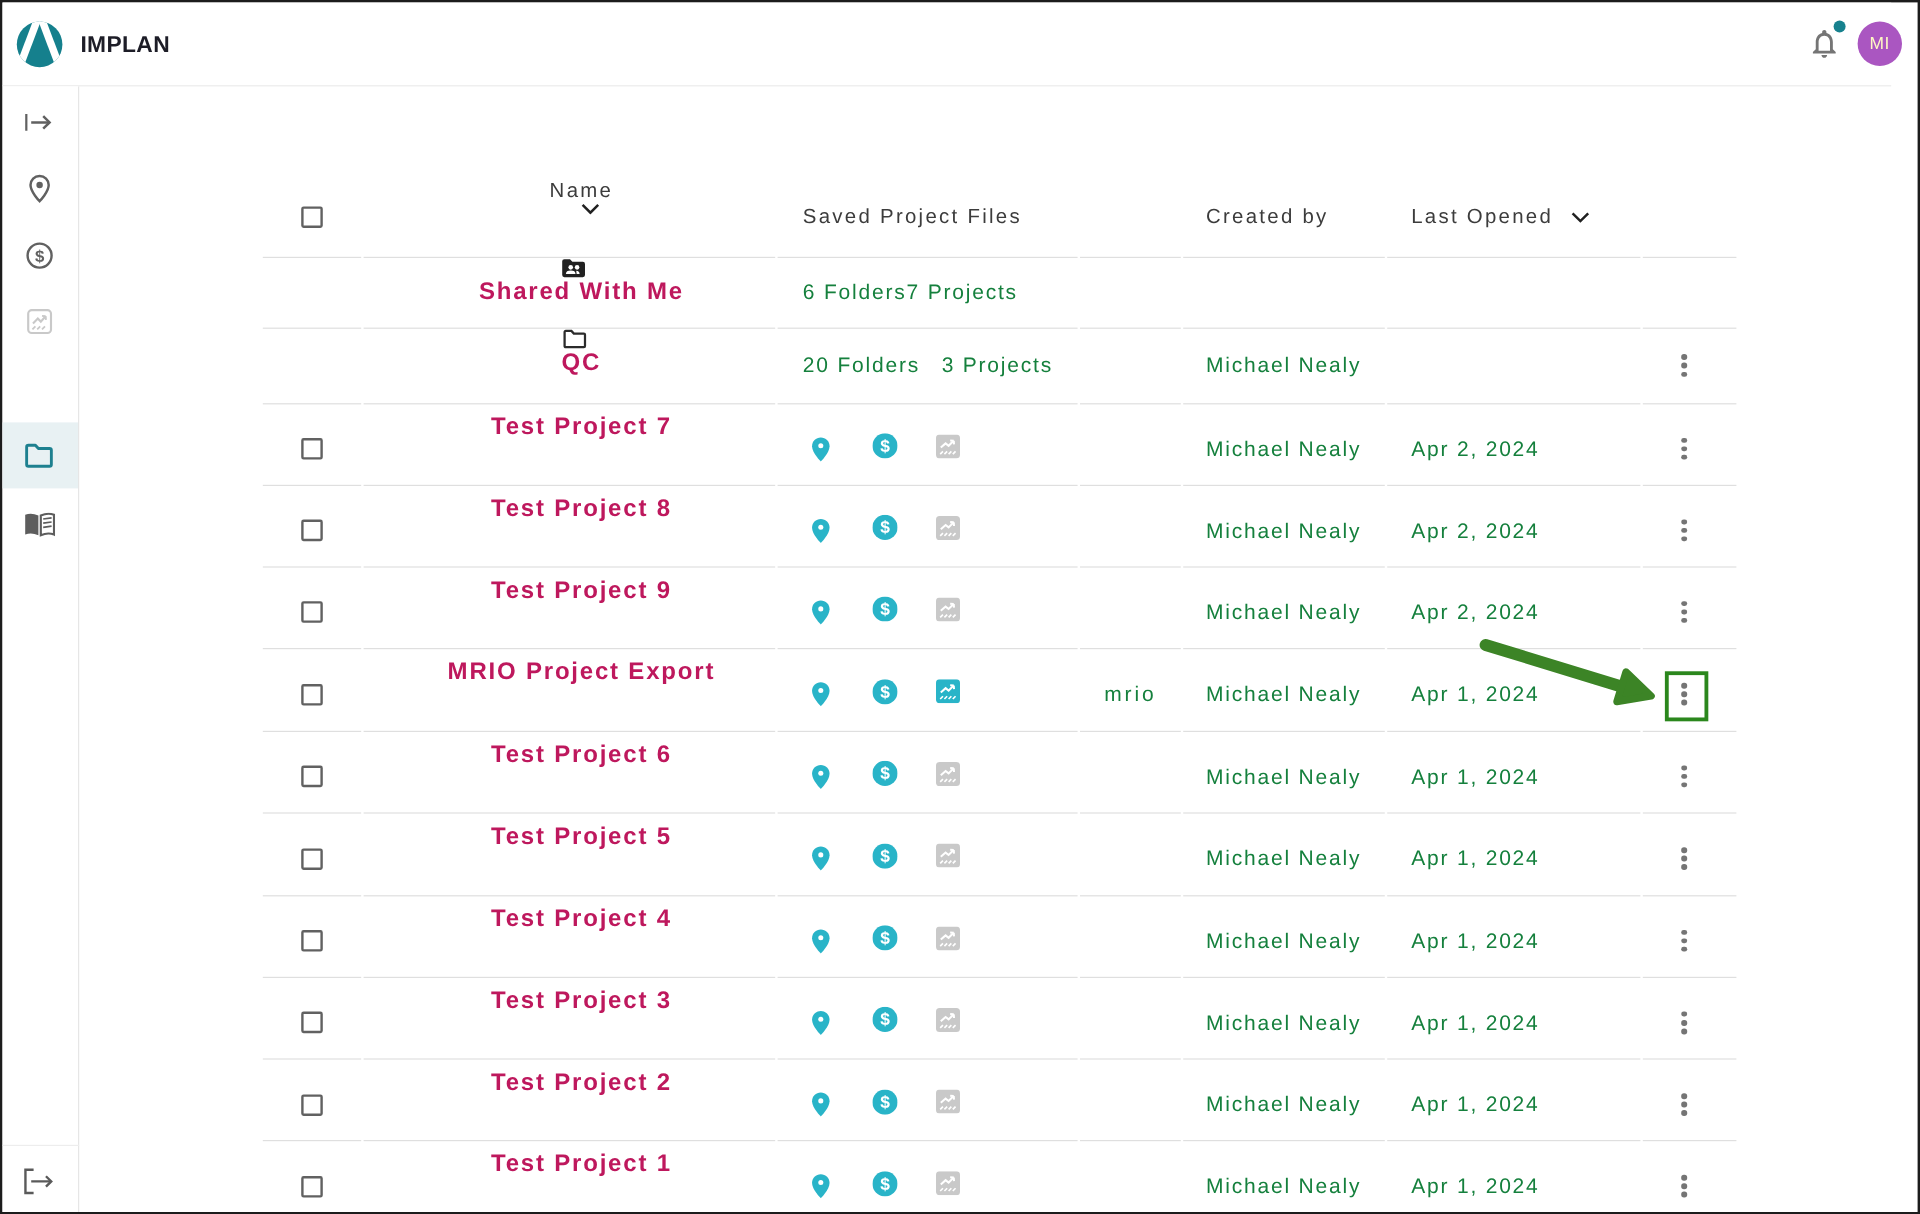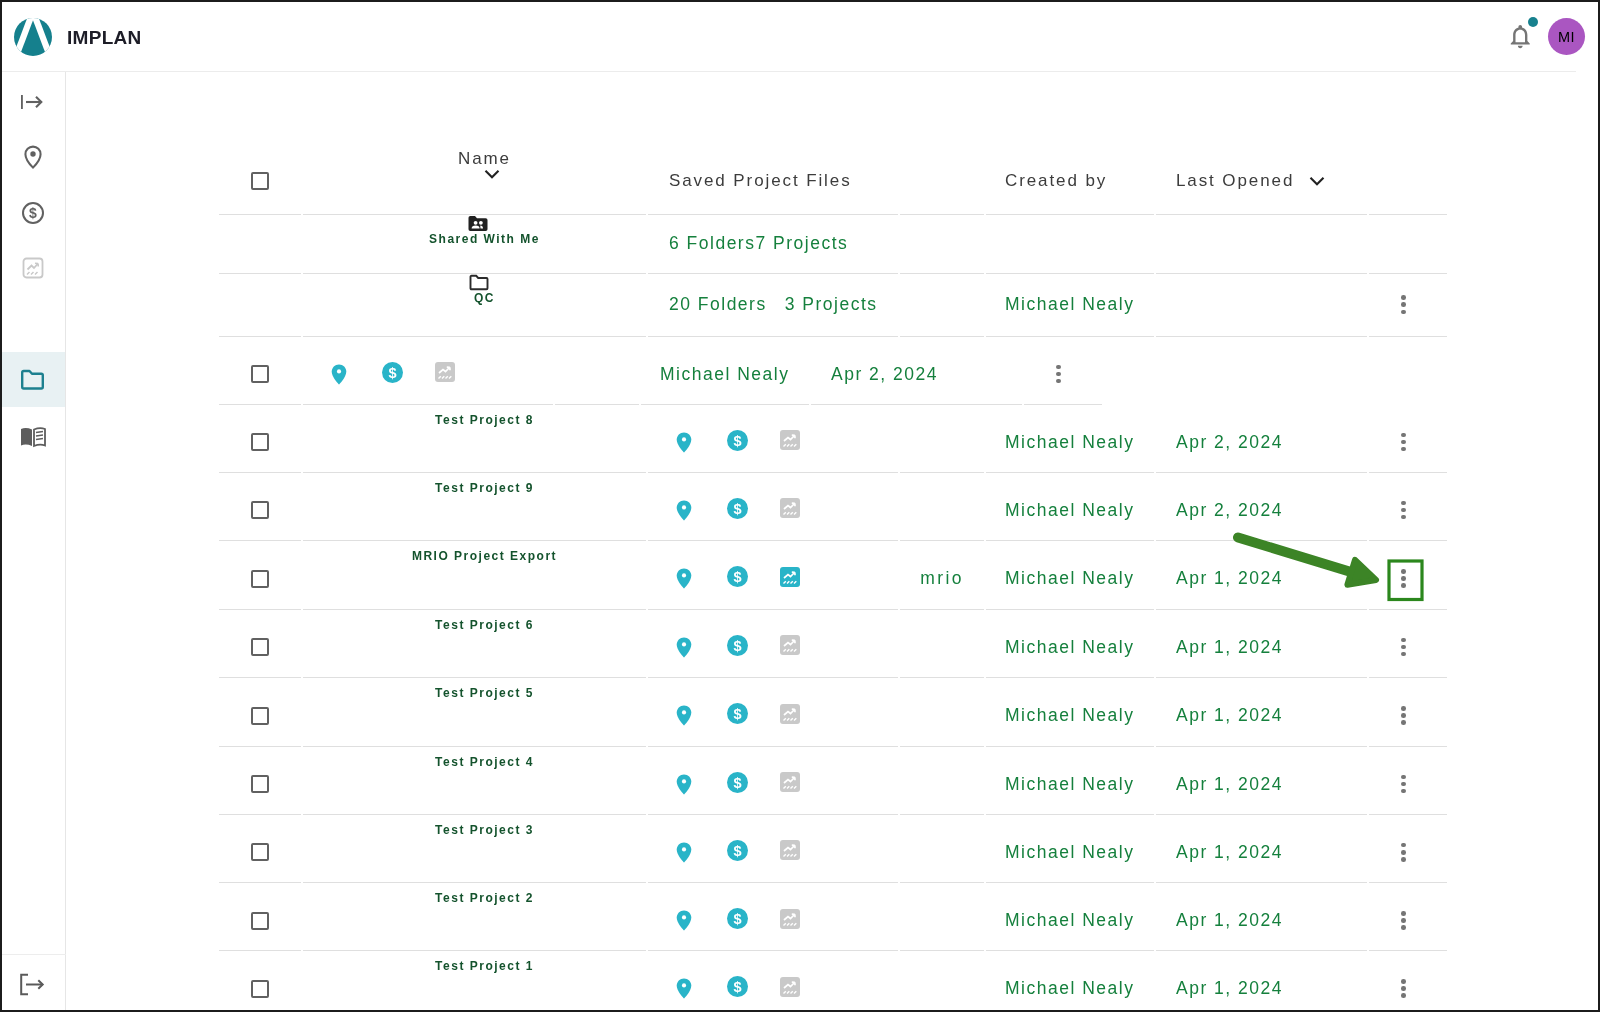--- a/index.html
+++ b/index.html
@@ -16,21 +16,21 @@
 }
 #logo { position:absolute; left:9px; top:12.5px; }
 #brand {
   position:absolute; left:65px; top:25px; font-size:19px; font-weight:bold;
   letter-spacing:0.3px; color:#1d1d27;
 }
 #bell { position:absolute; left:1504px; top:20px; }
 #belldot { position:absolute; left:1526.2px; top:15px; width:10px; height:10px; border-radius:50%; background:#17818e; }
 #avatar {
   position:absolute; left:1546px; top:16px; width:37px; height:37px; border-radius:50%;
-  background:#aa56c1; color:#000000; display:flex; align-items:center; justify-content:center;
+  background:#aa56c1; color:#fef9c3; display:flex; align-items:center; justify-content:center;
   font-size:14.5px; letter-spacing:0.5px;
 }
 
 #sidebar {
   position:absolute; left:0; top:70px; width:64px; height:938px;
   background:#fff; border-right:1px solid #e6e6e6;
 }
 .sbicon { position:absolute; left:0; width:61.5px; display:flex; justify-content:center; }
 #sb-active { position:absolute; left:0; top:279.5px; width:63px; height:55.5px; background:#e8f1f3; }
 #sb-divider { position:absolute; left:0; top:882px; width:64px; height:1px; background:#ededed; }
@@ -60,21 +60,21 @@
 .c3 { width:250px; padding-left:21px; }
 .c4 { width:84px; justify-content:center; }
 .c5 { width:168px; padding-left:19px; }
 .c6 { width:211px; padding-left:20px; }
 .c7 { width:78px; justify-content:center; }
 .prow .cell { padding-top:8px; }
 .prow .c3 { padding-left:28px; }
 .hrow .cell { padding-top:2px; }
 .hdr { color:#3c3c3c; font-size:17px; letter-spacing:1.9px; }
 .cbx { width:18px; height:18px; border:2px solid #616161; border-radius:2px; background:#fff; }
-.bname { font-weight:bold; font-size:12px; color:#14532d; letter-spacing:1.5px; }
+.bname { font-weight:bold; font-size:20px; color:#be185d; letter-spacing:1.5px; }
 .txt { font-size:17.5px; color:#15803d; letter-spacing:1.5px; }
 .icml { margin-left:34.5px; }
 .icml2 { margin-left:32px; }
 .kebab { display:flex; flex-direction:column; align-items:center; margin-right:9px; }
 .kebab span { width:4.6px; height:4.6px; border-radius:50%; background:#757575; margin:1.3px 0; }
 
 #anno { position:absolute; left:-2px; top:-2px; pointer-events:none; }
 </style>
 </head>
 <body>
@@ -225,20 +225,23 @@
             <span></span>
             <span></span>
             <span></span>
           </div>
         </div>
       </div>
       <div class="row prow" style="height:68px">
         <div class="cell c1">
           <div class="cbx"></div>
         </div>
+        <div class="cell c2">
+          <span class="bname">Test Project 7</span>
+        </div>
         <div class="cell c3">
           <svg width="16" height="21" viewBox="0 0 16 21">
             <path d="M8 0.5 C3.9 0.5 0.7 3.7 0.7 7.8 C0.7 13.3 8 20.5 8 20.5 C8 20.5 15.3 13.3 15.3 7.8 C15.3 3.7 12.1 0.5 8 0.5 Z" fill="#29b4c8"></path>
             <circle cx="8" cy="7.4" r="2.1" fill="#fff"></circle>
           </svg>
           <span class="icml"><svg width="21" height="21" viewBox="0 0 21 21">
               <circle cx="10.5" cy="10.5" r="10.5" fill="#29b4c8"></circle>
               <text x="10.5" y="15.5" text-anchor="middle" font-size="14.5" font-weight="bold" fill="#fff" font-family="Liberation Sans">$</text>
             </svg></span>
           <span class="icml2"><svg width="20" height="20" viewBox="0 0 20 20">

